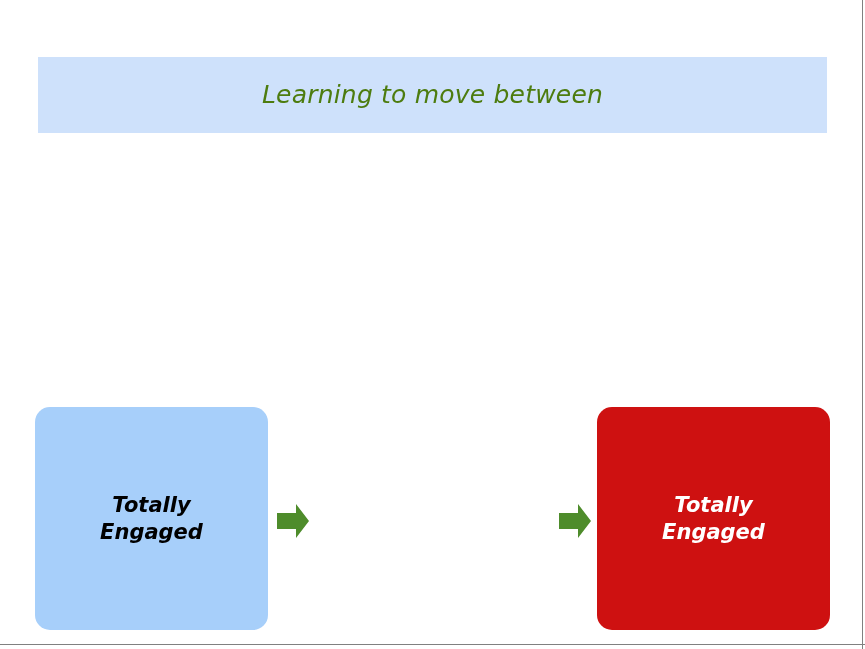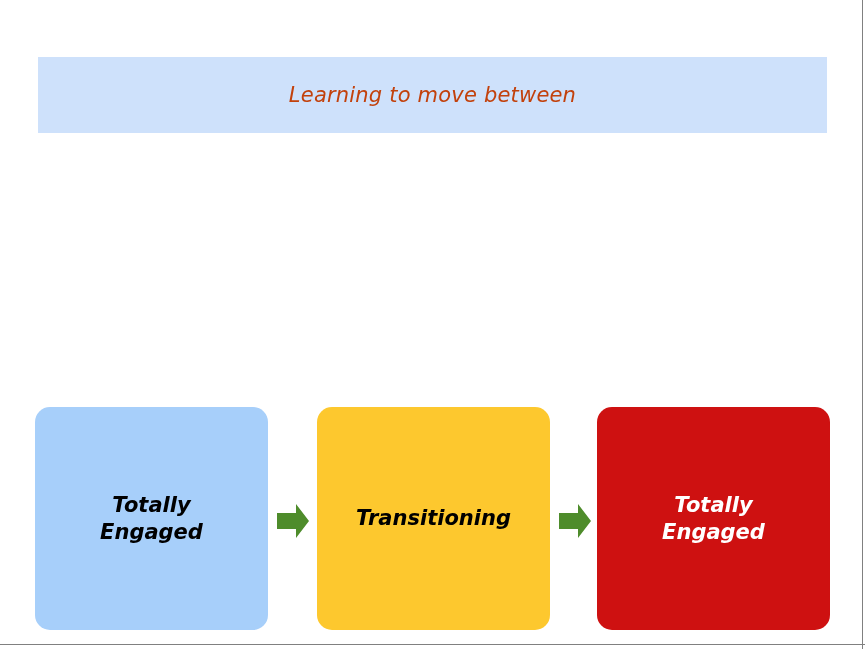--- a/index.html
+++ b/index.html
@@ -44,24 +44,24 @@
     top: 57px;
     width: 789px;
     height: 76px;
     background: #cee1fb;
     display: flex;
     flex-direction: column;
     align-items: center;
     justify-content: center;
   }
   .title-line {
-    font-size: 21px;
+    font-size: 25px;
     font-style: italic;
     font-weight: 400;
-    color: #c2410c;
+    color: #4d7c0f;
     line-height: 34px;
     letter-spacing: 0.2px;
     white-space: nowrap;
   }
 
   
   #stages-row {
     position: absolute;
     left: 35px;
     top: 407px;
@@ -124,23 +124,20 @@
       <span class="stage-label">Totally
 Engaged</span>
     </div>
 
     <div class="connector-arrow" id="connector-arrow-1">
       <svg viewBox="0 0 36 36" xmlns="http://www.w3.org/2000/svg" aria-hidden="true">
         <path d="M2 10 L21 10 L21 1 L34 18 L21 35 L21 26 L2 26 Z" fill="#4e8c2b"></path>
       </svg>
     </div>
 
-    <div class="stage-box" id="stage-box-2">
-      <span class="stage-label">Transitioning</span>
-    </div>
 
     <div class="connector-arrow" id="connector-arrow-2">
       <svg viewBox="0 0 36 36" xmlns="http://www.w3.org/2000/svg" aria-hidden="true">
         <path d="M2 10 L21 10 L21 1 L34 18 L21 35 L21 26 L2 26 Z" fill="#4e8c2b"></path>
       </svg>
     </div>
 
     <div class="stage-box" id="stage-box-3">
       <span class="stage-label">Totally
 Engaged</span>

